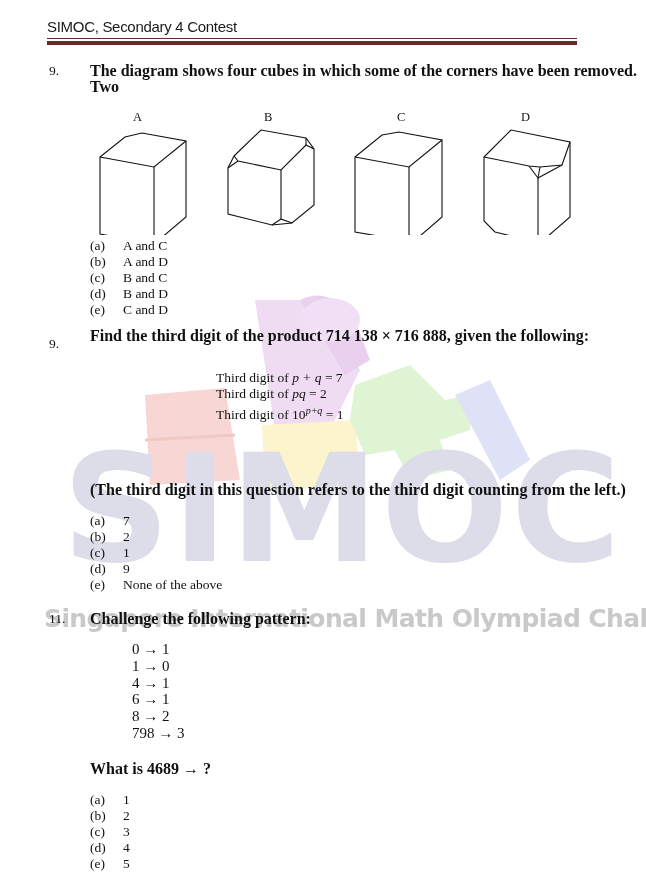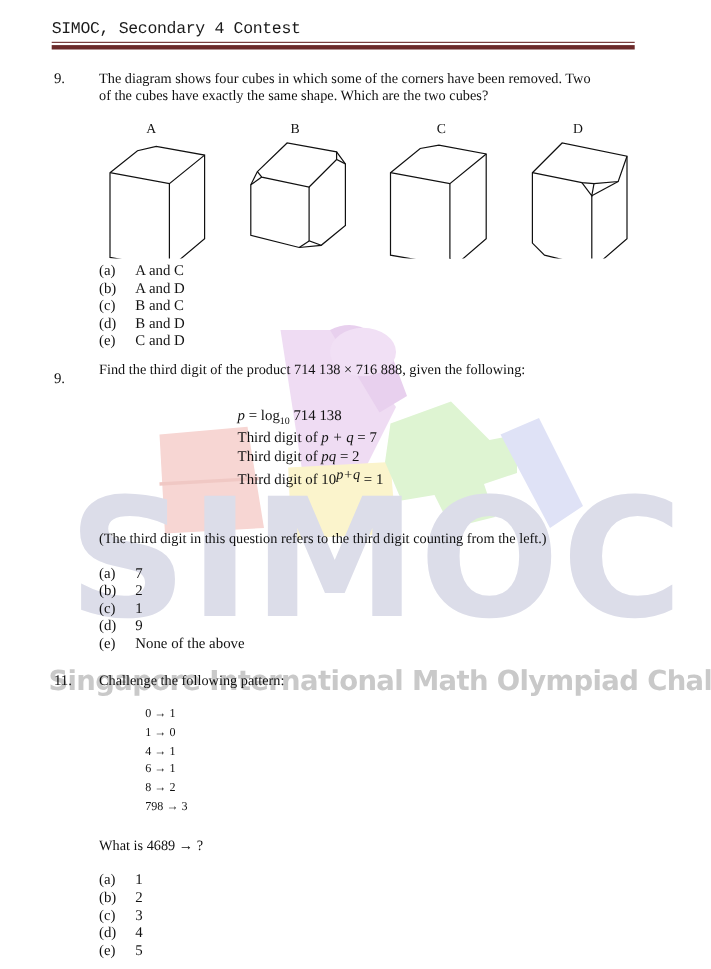--- a/index.html
+++ b/index.html
@@ -1,40 +1,40 @@
 <!DOCTYPE html>
 <html><head>
   <meta charset="utf-8">
   <style>
     html, body { margin:0; padding:0; background:#ffffff; }
     body { width:646px; height:881px; position:relative; overflow:hidden;
            font-family:"Liberation Serif", serif; color:#111; font-size:13.5px; }
-    .header-title { position:absolute; left:47px; top:18px; font-family:Liberation Mono, monospace;
+    .header-title { position:absolute; left:47px; top:18px; font-family:Liberation Sans, sans-serif;
                     font-size:15px; color:#1a1a1a; letter-spacing:-0.3px; }
     .rule-thin { position:absolute; left:47px; top:38px; width:530px; height:1px; background:#6b2a2a; }
     .rule-thick { position:absolute; left:47px; top:41px; width:530px; height:4px; background:#6b2a2a; }
 
     
     .wm { position:absolute; left:0; top:0; width:646px; height:881px; pointer-events:none; }
     .wm-text-big { position:absolute; left:62px; top:434px; font-family:"DejaVu Sans", sans-serif;
                    font-weight:bold; font-size:150px; color:#dcdde9; letter-spacing:2px; line-height:1; }
     .wm-text-sub { position:absolute; left:44px; top:604px; font-family:"DejaVu Sans", sans-serif;
                    font-weight:bold; font-size:25px; color:#c9c9c9; letter-spacing:-0.6px; white-space:nowrap; }
 
     .qnum { position:absolute; font-size:13.5px; }
-    .qtext { position:absolute; font-size:13px; line-height:16px; }
+    .qtext { position:absolute; font-size:16px; line-height:16px;font-weight:bold; }
     .cube-label { position:absolute; font-size:12.5px; }
     .opts { position:absolute; font-size:13.5px; line-height:16px; }
     .opt { display:flex; }
     .opt .lab { width:33px; }
     .given { position:absolute; left:216px; top:370px; font-size:13.5px; line-height:16.3px; }
     .given i { font-style:italic; }
     .given sub { font-size:9px; vertical-align:-3px; }
-    .given sup { font-size:13px; vertical-align:5px; font-style:italic; }
-    .pattern { position:absolute; left:132px; top:641px; font-size:11px; line-height:16.8px; }
+    .given sup { font-size:10px; vertical-align:5px; font-style:italic; }
+    .pattern { position:absolute; left:132px; top:641px; font-size:15px; line-height:16.8px; }
     .content { position:relative; z-index:2; }
   </style>
 </head>
 <body>
 
 <div class="wm">
   <svg width="646" height="881" style="position:absolute;left:0;top:0">
 
     <path d="M255 300 L310 300 L360 370 L330 430 L275 430 Z" fill="#efdcf3"></path>
     <path d="M300 300 Q330 285 355 320 L370 360 L345 375 Z" fill="#e8d0ee"></path>
@@ -55,21 +55,20 @@
 
 <div class="content">
 
   <div class="header-title">SIMOC, Secondary 4 Contest</div>
   <div class="rule-thin"></div>
   <div class="rule-thick"></div>
 
   <div class="qnum" style="left:49px;top:63px">9.</div>
   <div class="qtext" style="left:90px;top:63px">
     <div>The diagram shows four cubes in which some of the corners have been removed. Two</div>
-    <div>of the cubes have exactly the same shape. Which are the two cubes?</div>
   </div>
 
   <div class="cube-label" style="left:133px;top:110px">A</div>
   <div class="cube-label" style="left:264px;top:110px">B</div>
   <div class="cube-label" style="left:397px;top:110px">C</div>
   <div class="cube-label" style="left:521px;top:110px">D</div>
 
   <svg width="646" height="110" style="position:absolute;left:0;top:125px">
     <g fill="none" stroke="#111" stroke-width="1.1">
 
@@ -125,21 +124,20 @@
     <div class="opt">
         <span class="lab">(e)</span>
         <span>C and D</span>
       </div>
   </div>
 
   <div class="qnum" style="left:49px;top:336px">9.</div>
   <div class="qtext" style="left:90px;top:328px">Find the third digit of the product 714 138 × 716 888, given the following:</div>
 
   <div class="given">
-    <div><i>p</i><span> = log</span><sub>10</sub><span> 714 138</span></div>
     <div><span>Third digit of </span><i>p + q</i><span> = 7</span></div>
     <div><span>Third digit of </span><i>pq</i><span> = 2</span></div>
     <div><span>Third digit of 10</span><sup>p+q</sup><span> = 1</span></div>
   </div>
 
   <div class="qtext" style="left:90px;top:482px">(The third digit in this question refers to the third digit counting from the left.)</div>
 
   <div class="opts" style="left:90px;top:513px">
     <div class="opt">
         <span class="lab">(a)</span>

